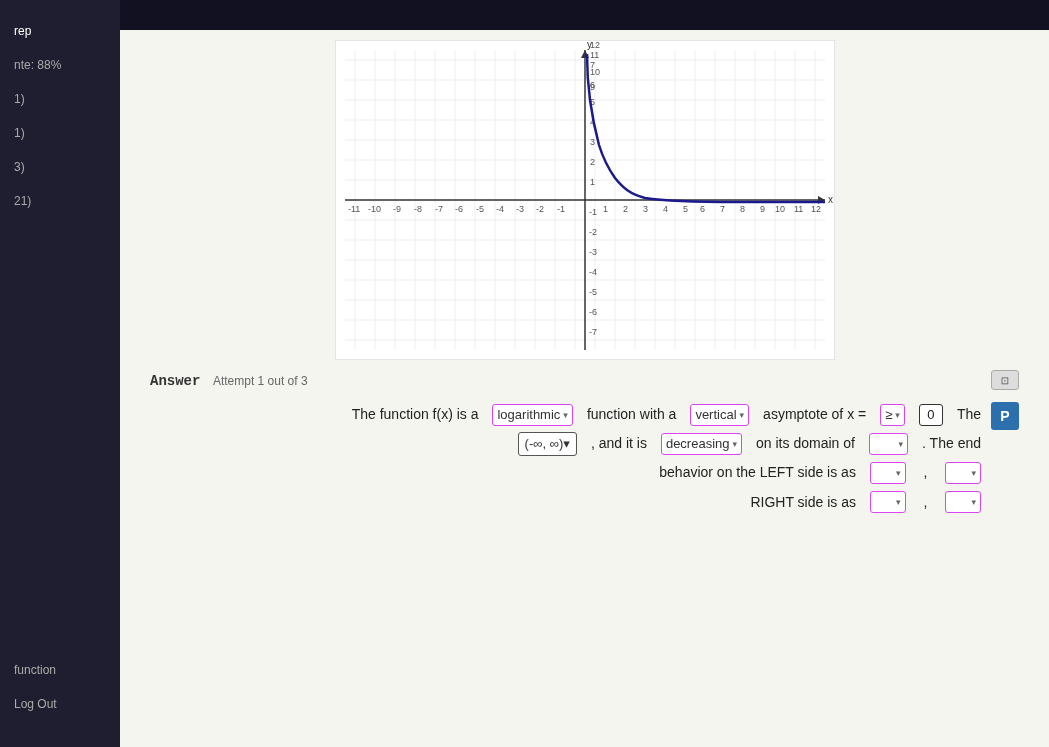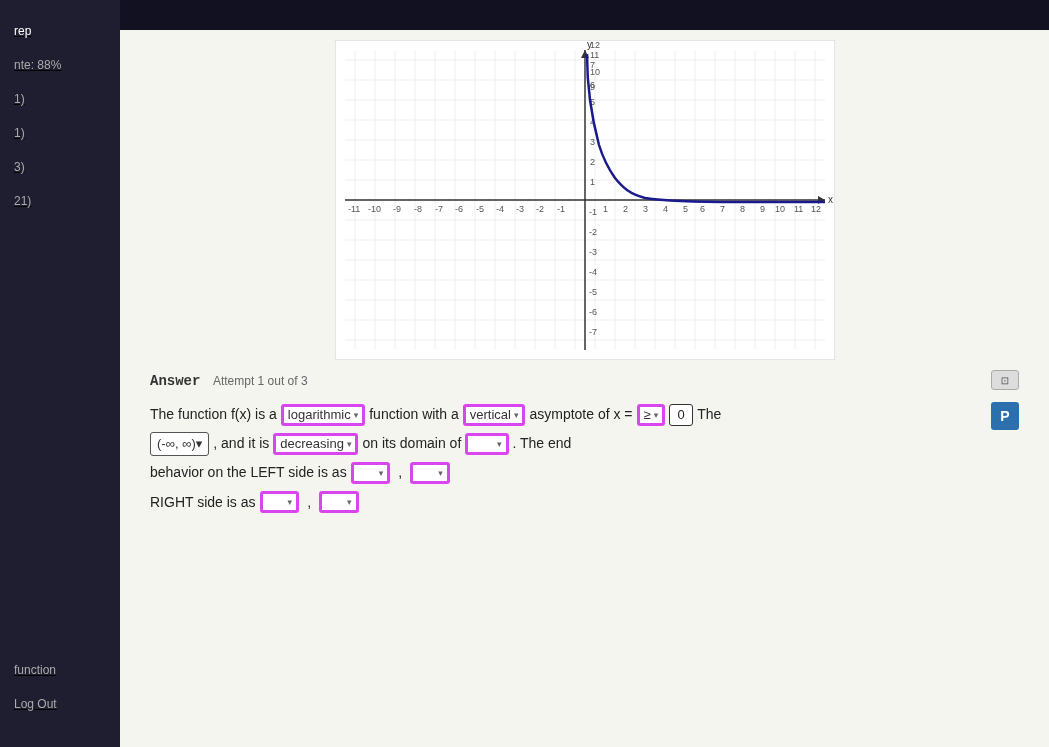--- a/index.html
+++ b/index.html
@@ -21,21 +21,20 @@
     .sidebar {
       position: absolute;
       left: 0;
       top: 0;
       width: 120px;
       height: 747px;
       background: #1e1e30;
       display: flex;
       flex-direction: column;
       padding: 20px 10px;
-      text-decoration: underline;
     }
     .sidebar-item {
       color: #aaa;
       font-size: 12px;
       margin-bottom: 12px;
       padding: 4px;
     }
     .sidebar-item.active {
       color: #fff;
     }
@@ -110,26 +109,27 @@
       color: #555;
     }
     .answer-row {
       font-size: 14px;
       color: #222;
       line-height: 1.8;
       margin-bottom: 4px;
       display: flex;
       align-items: center;
       flex-wrap: wrap;
-      gap: 4px;
+      gap: 14px;
+      justify-content: flex-end;
     }
     .dropdown-inline {
       display: inline-flex;
       align-items: center;
-      border: 3px solid #d946ef;
+      border: 1px solid #d946ef;
       border-radius: 3px;
       padding: 1px 4px;
       background: #fff;
       font-size: 13px;
       color: #333;
       cursor: pointer;
       height: 22px;
     }
     .dropdown-inline .arrow {
       font-size: 9px;

